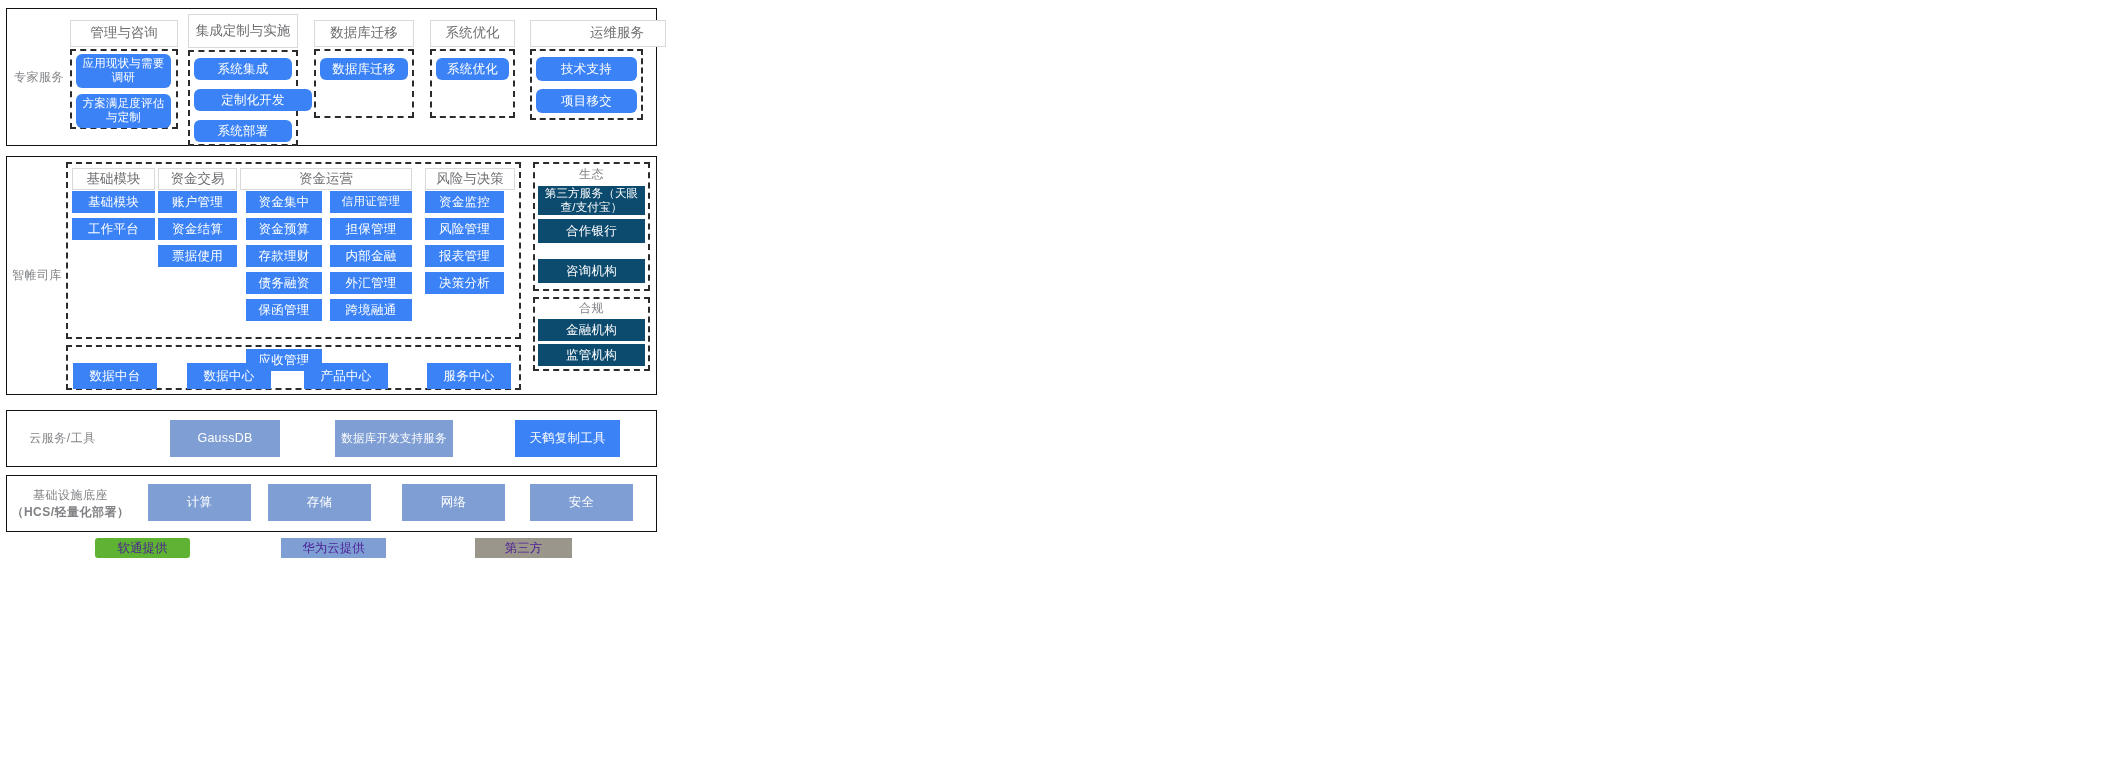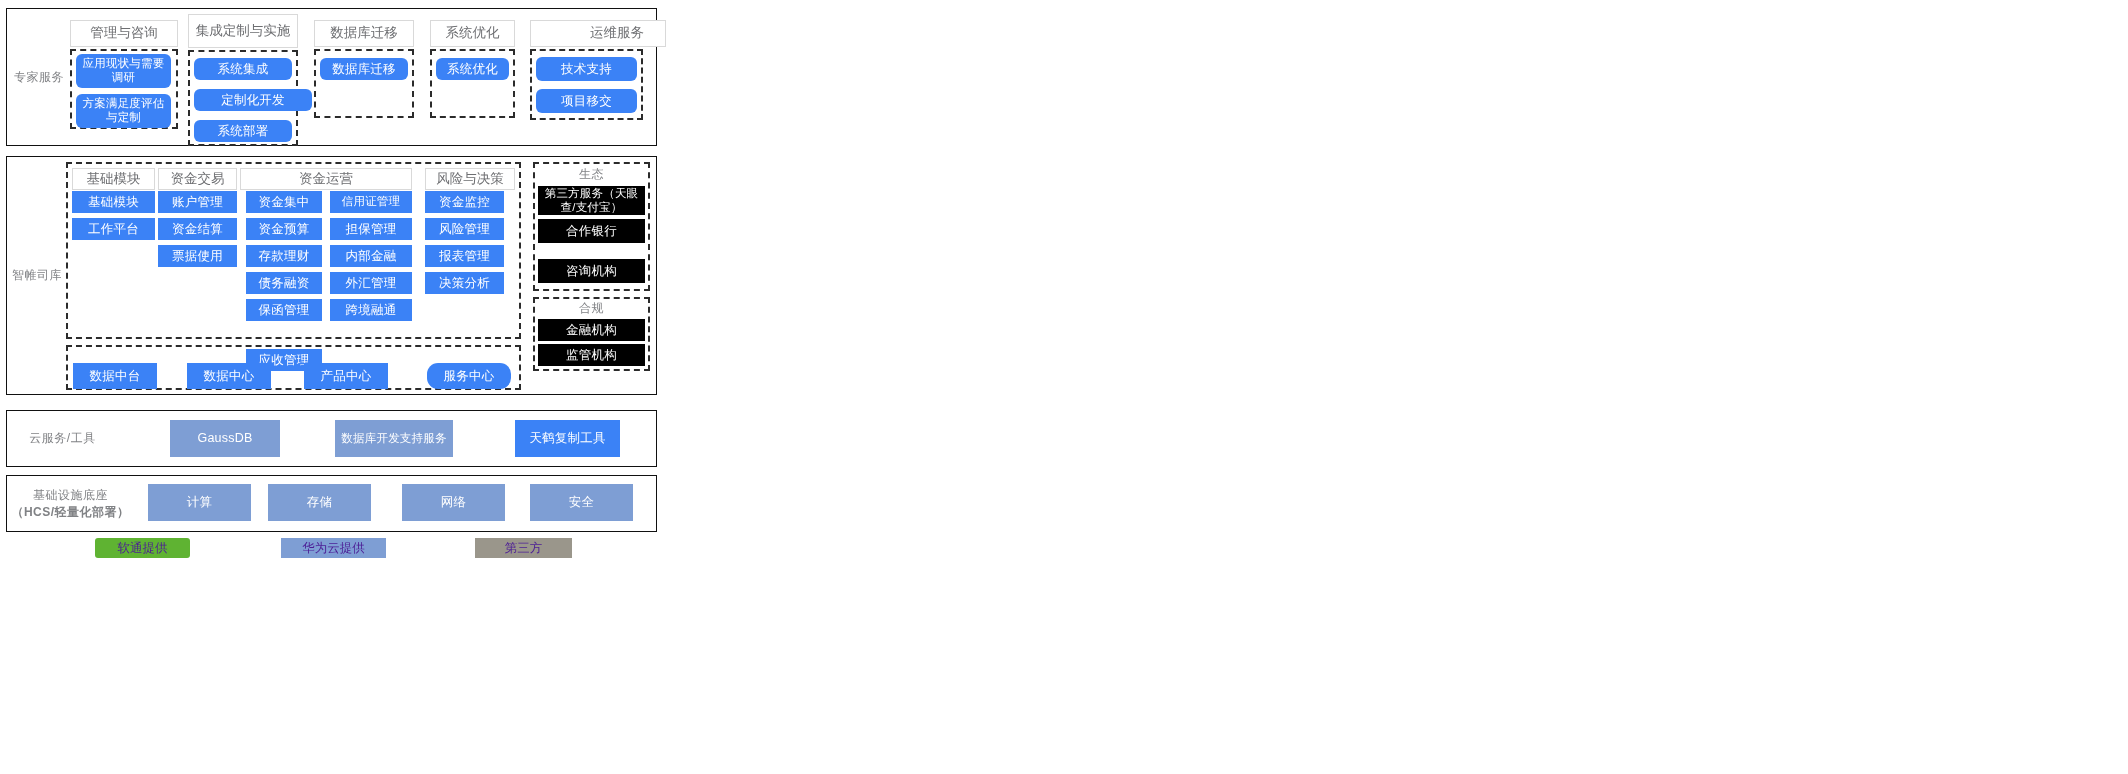--- a/index.html
+++ b/index.html
@@ -62,21 +62,21 @@
     text-align:center;
     color:#ffffff;
     font-size:12.5px;
     line-height:1.18;
     padding:0 2px;
     letter-spacing:.2px;
   }
   .tile.green{background:#3b82f6;}
   .tile.green.rounded{border-radius:6px;}
   .tile.blue{background:#7e9ed4;}
-  .tile.grey{background:#000000;}
+  .tile.grey{background:#0c4a6e;}
   .tile.small{font-size:11.5px;}
 
   
   .legend-chip{
     position:absolute;
     box-sizing:border-box;
     display:flex;align-items:center;justify-content:center;
     color:#4c1d95;font-size:12.5px;
     text-align:center;
   }
@@ -149,21 +149,21 @@
   <div class="col-head" style="left:425px;top:168px;width:90px;height:22px;">风险与决策</div>
   <div class="tile green" style="left:425px;top:191px;width:79px;height:22px;">资金监控</div>
   <div class="tile green" style="left:425px;top:218px;width:79px;height:22px;">风险管理</div>
   <div class="tile green" style="left:425px;top:245px;width:79px;height:22px;">报表管理</div>
   <div class="tile green" style="left:425px;top:272px;width:79px;height:22px;">决策分析</div>
 
   <div class="dashed" style="left:66px;top:345px;width:455px;height:45px;"></div>
   <div class="tile green" style="left:73px;top:363px;width:84px;height:26px;">数据中台</div>
   <div class="tile green" style="left:187px;top:363px;width:84px;height:26px;">数据中心</div>
   <div class="tile green" style="left:304px;top:363px;width:84px;height:26px;">产品中心</div>
-  <div class="tile green" style="left:427px;top:363px;width:84px;height:26px;border-radius:11px;">服务中心</div>
+  <div class="tile green" style="left:427px;top:363px;width:84px;height:26px;">服务中心</div>
 
   <div class="dashed" style="left:533px;top:162px;width:117px;height:129px;"></div>
   <div class="row-label" style="left:533px;top:163px;width:117px;height:22px;">生态</div>
   <div class="tile grey small" style="left:538px;top:186px;width:107px;height:29px;">第三方服务（天眼查/支付宝）</div>
   <div class="tile grey" style="left:538px;top:219px;width:107px;height:24px;">合作银行</div>
   <div class="tile grey" style="left:538px;top:259px;width:107px;height:24px;">咨询机构</div>
 
   <div class="dashed" style="left:533px;top:297px;width:117px;height:74px;"></div>
   <div class="row-label" style="left:533px;top:298px;width:117px;height:20px;">合规</div>
   <div class="tile grey" style="left:538px;top:319px;width:107px;height:22px;">金融机构</div>

